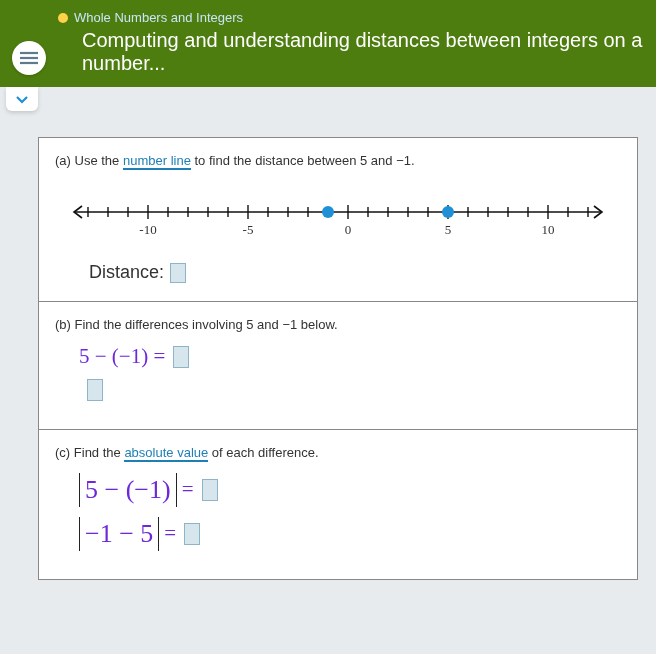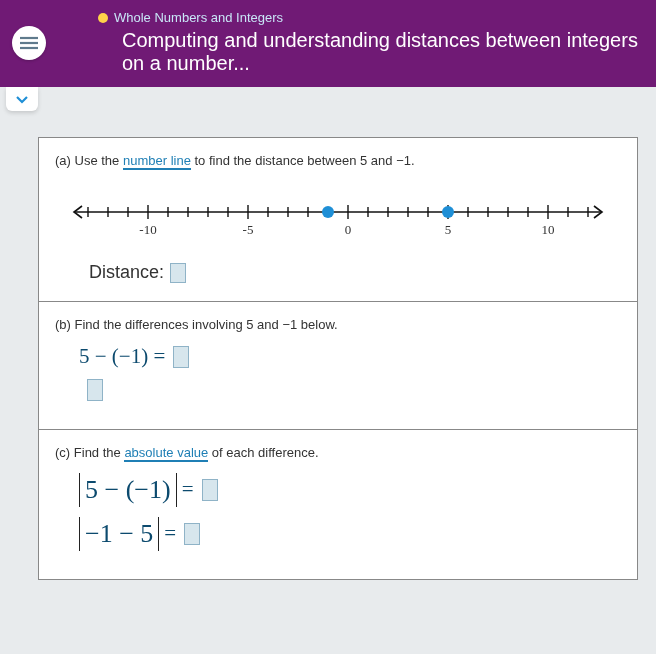--- a/index.html
+++ b/index.html
@@ -1,37 +1,37 @@
 <!DOCTYPE html>
 <html><head>
 <meta charset="utf-8">
 <style>
 * { box-sizing: border-box; margin: 0; padding: 0; }
 body { font-family: Verdana, Geneva, sans-serif; background: #e8ebed; width: 656px; height: 654px; overflow: hidden; }
-.header { background: #701a75; color: #fff; padding: 10px 12px 12px 12px; display: flex; align-items: center; gap: 40px; }
+.header { background: #4d7c0f; color: #fff; padding: 10px 12px 12px 12px; display: flex; align-items: flex-end; }
 .menu-btn { background: #fff; width: 34px; height: 34px; border-radius: 50%; display: flex; align-items: center; justify-content: center; margin-right: 12px; box-shadow: 0 1px 3px rgba(0,0,0,.2); flex-shrink: 0; }
 .menu-btn svg { width: 18px; height: 14px; }
 .header-text { flex: 1; }
 .breadcrumb { font-size: 13px; color: #c9e6f7; margin-bottom: 4px; display: flex; align-items: center; }
 .bc-dot { width: 10px; height: 10px; border-radius: 50%; background: #ffd24a; margin-right: 6px; display: inline-block; }
 .lesson-title { font-size: 20px; font-weight: normal; color: #fff; margin-left: 24px; }
 .collapse-tab { background: #fff; width: 32px; height: 24px; border-radius: 0 0 6px 6px; display: flex; align-items: center; justify-content: center; margin-left: 6px; box-shadow: 0 2px 4px rgba(0,0,0,.15); }
 .collapse-tab svg { width: 14px; height: 10px; }
 .content { padding: 26px 18px 18px 38px; }
 .panel { background: #fff; border: 1px solid #888; position: relative; }
 .row { border-bottom: 1px solid #888; padding: 14px 16px 18px 16px; color: #333; }
 .row:last-child { border-bottom: none; }
 .prompt { font-size: 13px; color: #333; line-height: 1.4; }
 .link-term { color: #1f7fb5; border-bottom: 2px solid #1f7fb5; }
 .math-neg { display: inline-block; }
 .numline-wrap { margin: 26px 0 22px 0; position: relative; height: 44px; }
 .numline-wrap svg { width: 100%; height: 44px; }
 .distance-row { font-size: 18px; padding-left: 34px; display: flex; align-items: center; }
 .input-box { display: inline-block; width: 16px; height: 20px; background: #d7e6ed; border: 1px solid #8fb3c7; margin-left: 6px; vertical-align: middle; }
-.math-line { font-family: 'Cambria Math', 'Times New Roman', serif; font-size: 21px; color: #0c4a6e; padding-left: 24px; margin: 10px 0; display: flex; align-items: center; }
+.math-line { font-family: 'Cambria Math', 'Times New Roman', serif; font-size: 21px; color: #6d28d9; padding-left: 24px; margin: 10px 0; display: flex; align-items: center; }
 .math-line .input-box { width: 16px; height: 22px; margin-left: 8px; }
 .abs-bar { display: inline-block; border-left: 1.5px solid #222; border-right: 1.5px solid #222; padding: 2px 5px; margin-right: 5px; font-size: 26px;}
 </style>
 </head>
 <body>
 
 <div class="header">
   <div class="menu-btn">
     <svg viewBox="0 0 18 14">
         <line x1="0" y1="2" x2="18" y2="2" stroke="#5f7a8c" stroke-width="2.2"></line>

